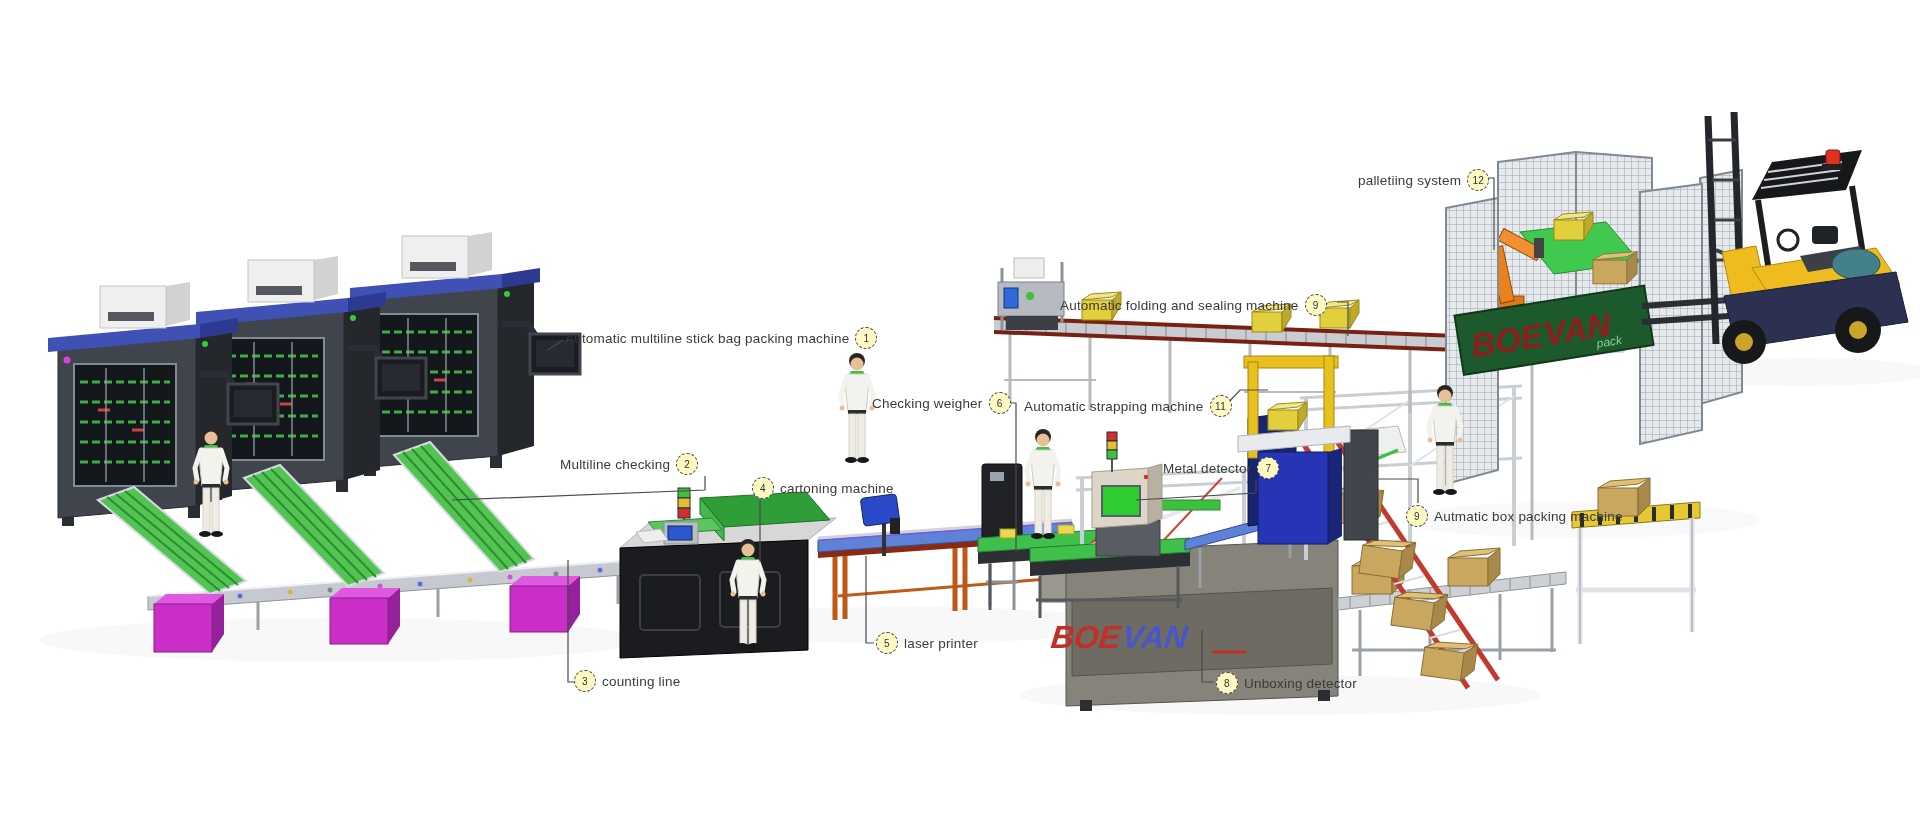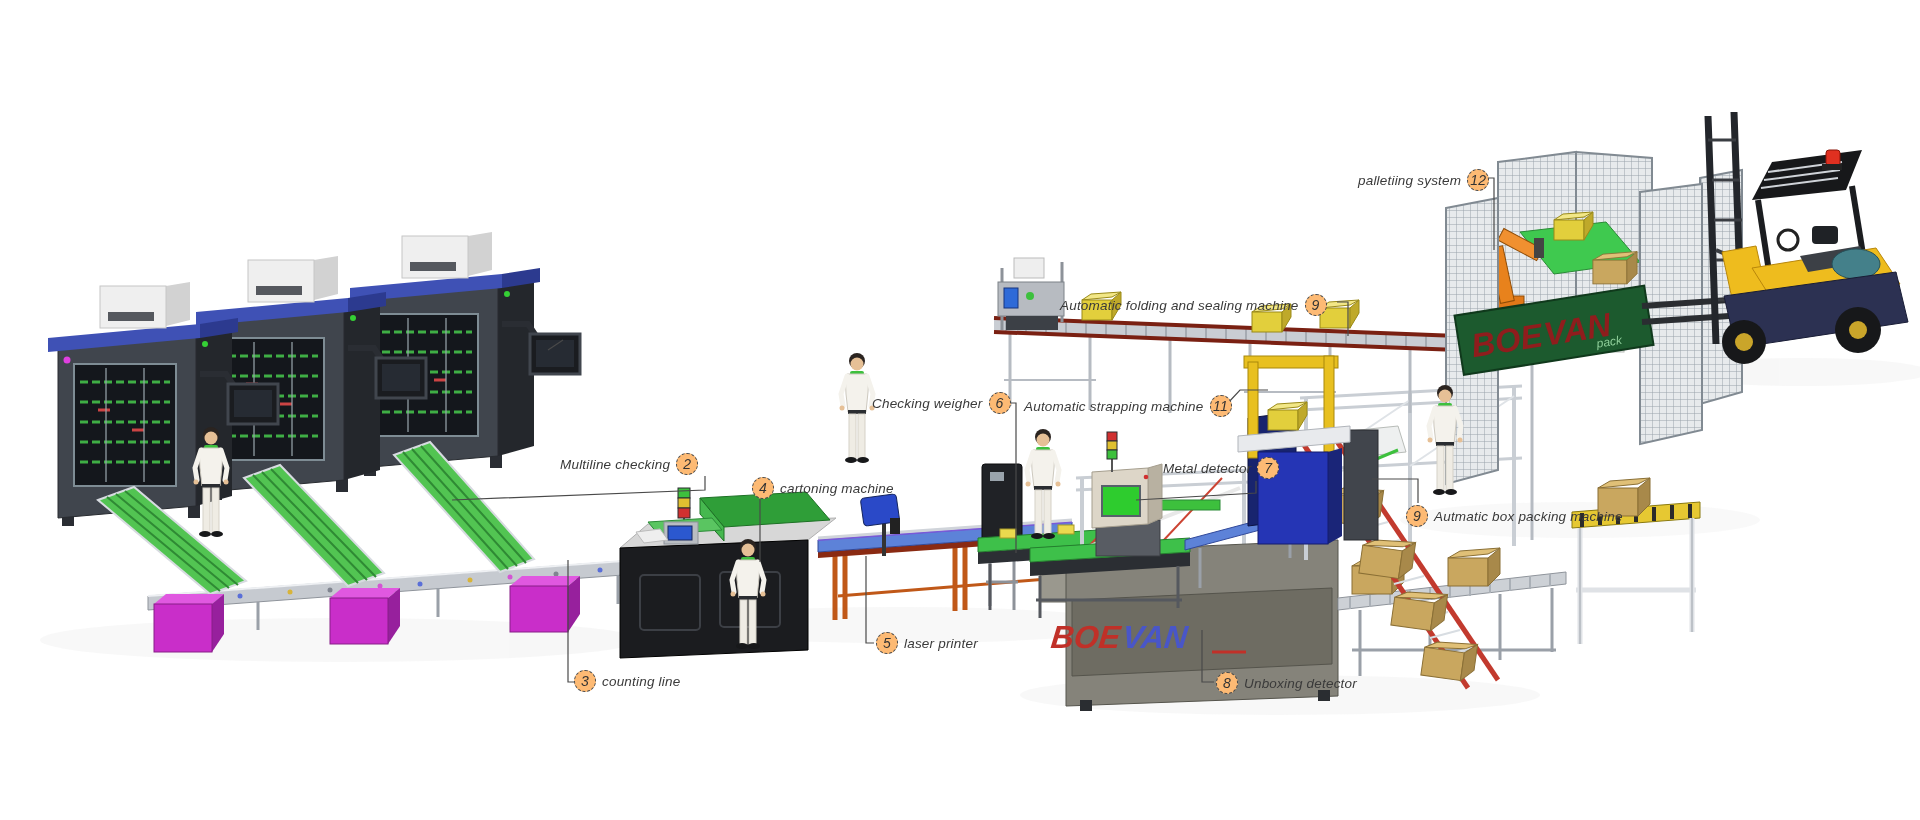--- a/index.html
+++ b/index.html
@@ -1,24 +1,24 @@
 <!DOCTYPE html>
 <html><head>
 <meta charset="utf-8">
 <style>
   html,body{margin:0;padding:0;background:#fff;}
   .stage{position:relative;width:1920px;height:820px;background:#ffffff;overflow:hidden;
          font-family:"Liberation Sans",sans-serif;}
   .stage svg{position:absolute;left:0;top:0;}
   .labels{position:absolute;left:0;top:0;width:100%;height:100%;pointer-events:none;}
   .label{position:absolute;display:flex;align-items:center;gap:6px;
-         font-size:13.5px;color:#3a3a3a;white-space:nowrap;letter-spacing:.2px;font-style:italic;}
+         font-size:13.5px;color:#3a3a3a;white-space:nowrap;letter-spacing:.2px;}
   .label .num{width:20px;height:20px;border:1.4px dashed #4a4a4a;border-radius:50%;
-         display:flex;align-items:center;justify-content:center;font-size:14px;flex:none;
-         background:#fdba74;color:#333;}
+         display:flex;align-items:center;justify-content:center;font-size:10px;flex:none;
+         background:#fef9c3;color:#333;}
   .logo-txt{font-style:italic;font-weight:800;font-family:"Liberation Sans",sans-serif;}
 </style>
 </head>
 <body>
 
 <div class="stage">
 
 <svg width="1920" height="820" viewBox="0 0 1920 820">
   <defs>
     <pattern id="mesh" width="7" height="7" patternUnits="userSpaceOnUse">
@@ -375,20 +375,24 @@
     <path d="M1256,481 L1256,493 L1136,500"></path>
     <path d="M1214,682 L1202,682 L1202,630"></path>
     <path d="M1418,503 L1418,479 L1372,479"></path>
     <path d="M1337,302 L1348,302 L1348,336"></path>
     <path d="M1227,404 L1240,390 L1268,390"></path>
     <path d="M1484,178 L1494,178 L1494,250"></path>
   </g>
 </svg>
 
 <div class="labels">
+  <div class="label" style="left:565px;top:327px">
+    <span>Automatic  multiline stick bag packing machine</span>
+    <span class="num">1</span>
+  </div>
   <div class="label" style="left:560px;top:453px">
     <span>Multiline checking</span>
     <span class="num">2</span>
   </div>
   <div class="label" style="left:574px;top:670px">
     <span class="num">3</span>
     <span>counting line</span>
   </div>
   <div class="label" style="left:752px;top:477px">
     <span class="num">4</span>

